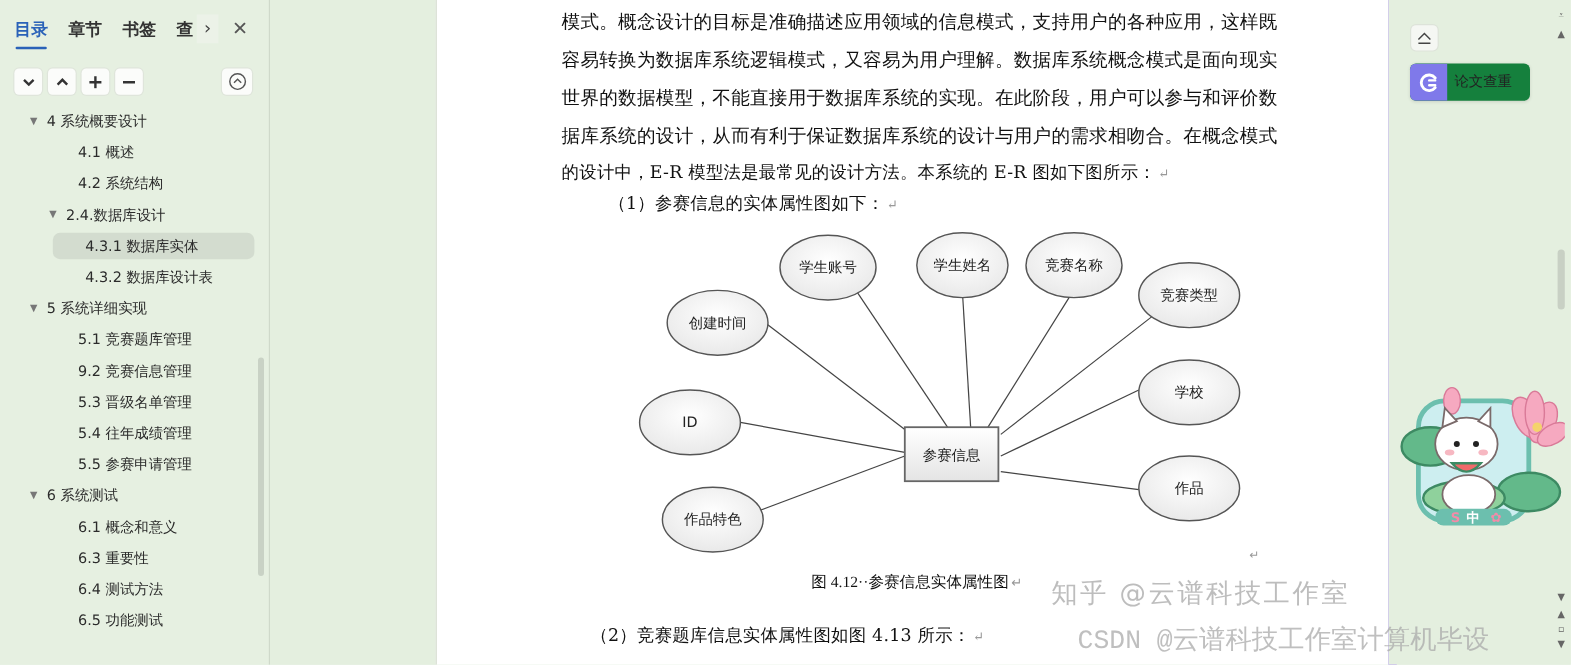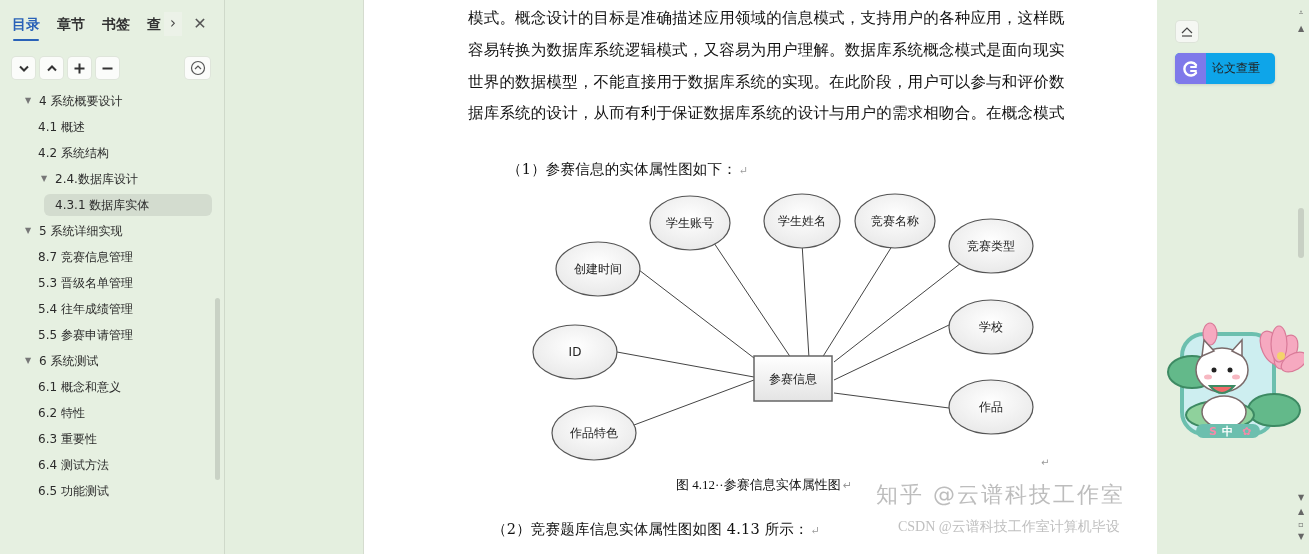--- a/index.html
+++ b/index.html
@@ -25,22 +25,22 @@
   .tool-btn {
     width: 23px; height: 22px; margin-right: 5px; background: #fbfcfa; border-radius: 4px;
     box-shadow: 0 0 0 1px #dfe5db; display: flex; align-items: center; justify-content: center;
     font-size: 15px; font-weight: bold; color: #333; cursor: pointer;
   }
   .tool-btn svg { display: block; }
   .collapse-all { position: absolute; top: 57px; left: 185px; width: 25px; height: 22px; background: #fbfcfa; border-radius: 4px; box-shadow: 0 0 0 1px #dfe5db; display: flex; align-items: center; justify-content: center; }
   .toc { position: absolute; top: 88px; left: 0; width: 214px; }
   .toc-item { position: relative; height: 26px; line-height: 26px; font-size: 12px; color: #2b2b2b; white-space: nowrap; }
   .toc-item.lvl1 { padding-left: 39px; }
-  .toc-item.lvl2 { padding-left: 38px; }
-  .toc-item.lvl3 { padding-left: 55px; }
+  .toc-item.lvl2 { padding-left: 65px; }
+  .toc-item.lvl3 { padding-left: 71px; }
   .toc-item .caret { position: absolute; top: 0; font-size: 8px; color: #777; }
   .toc-item.lvl1 .caret { left: 25px; }
   .toc-item.lvl2 .caret { left: 41px; }
   .toc-item.selected::before {
     content: ""; position: absolute; left: 44px; right: 2px; top: 2px; bottom: 2px; background: #d3dccf; border-radius: 6px; z-index: 0;
   }
   .toc-item span.t { position: relative; z-index: 1; }
   .nav-scroll { position: absolute; left: 215px; top: 298px; width: 5px; height: 182px; background: #c9d2c5; border-radius: 3px; }
 
   
@@ -50,29 +50,29 @@
     border-left: 1px solid #d5dccf; border-right: 7px solid #8b5cf6;
   }
   .para-line { position: absolute; left: 104px; font-family: "DejaVu Serif", "Liberation Serif", serif; font-size: 15.5px; color: #111; white-space: nowrap; letter-spacing: 0.2px; }
   .pmark { color: #999; font-size: 11px; margin-left: 2px; }
   .caption { position: absolute; left: 312px; top: 476px; font-family: Liberation Serif, serif; font-size: 13px; color: #111; white-space: nowrap; }
   .diagram { position: absolute; left: 165px; top: 190px; width: 520px; height: 280px; }
 
   
   .right-rail { position: absolute; left: 1157px; top: 0; width: 152px; height: 554px; background: #e4efdf; }
   .side-btn { position: absolute; left: 1176px; top: 21px; width: 22px; height: 21px; background: #f5f7f3; border-radius: 4px; box-shadow: 0 0 0 1px #dde3d9; display: flex; align-items: center; justify-content: center; }
-  .check-btn { position: absolute; left: 1175px; top: 53px; width: 100px; height: 31px; background: #0ea5e9; border-radius: 5px; box-shadow: 0 1px 3px rgba(0,0,0,0.12); display: flex; align-items: center; overflow: hidden; }
+  .check-btn { position: absolute; left: 1175px; top: 53px; width: 100px; height: 31px; background: #15803d; border-radius: 5px; box-shadow: 0 1px 3px rgba(0,0,0,0.12); display: flex; align-items: center; overflow: hidden; }
   .check-btn .ic { width: 31px; height: 31px; background: #7f79ea; display: flex; align-items: center; justify-content: center; }
   .check-btn .lb { font-size: 12px; color: #222; margin-left: 6px; }
   .vscroll { position: absolute; left: 1298px; top: 208px; width: 6px; height: 50px; background: #c8d0c4; border-radius: 3px; }
   .mini-arrows { position: absolute; left: 1296px; font-size: 8px; color: #666; width: 10px; text-align: center; line-height: 10px; }
   .sticker { position: absolute; left: 1162px; top: 320px; width: 142px; height: 122px; }
 
   .watermark1 { position: absolute; left: 876px; top: 480px; font-size: 22px; color: rgba(170,170,170,0.78); letter-spacing: 2px; white-space: nowrap; font-family: "DejaVu Sans", sans-serif; text-align: right; }
-  .watermark2 { position: absolute; left: 898px; top: 518px; font-size: 14px; color: rgba(170,170,170,0.75); white-space: nowrap; font-family: Liberation Serif, serif; }
+  .watermark2 { position: absolute; left: 898px; top: 518px; font-size: 22px; color: rgba(170,170,170,0.75); white-space: nowrap; font-family: Liberation Mono, monospace; }
 </style>
 </head>
 <body>
 
 <div class="nav-panel">
   <div class="nav-tabs">
     <span class="nav-tab active">目录</span>
     <span class="nav-tab">章节</span>
     <span class="nav-tab">书签</span>
     <span class="nav-tab">查</span>
@@ -108,42 +108,44 @@
         <path d="M5 9 L8 6 L11 9" stroke="#555" stroke-width="1.2" fill="none"></path>
       </svg>
   </div>
 
   <div class="toc">
     <div class="toc-item lvl1"><span class="caret">▼</span><span class="t">4 系统概要设计</span></div>
     <div class="toc-item lvl2"><span class="t">4.1 概述</span></div>
     <div class="toc-item lvl2"><span class="t">4.2 系统结构</span></div>
     <div class="toc-item lvl2" style="padding-left:55px"><span class="caret">▼</span><span class="t">2.4.数据库设计</span></div>
     <div class="toc-item lvl3 selected"><span class="t">4.3.1 数据库实体</span></div>
+    <div class="toc-item lvl3"><span class="t">4.3.2 数据库设计表</span></div>
     <div class="toc-item lvl1"><span class="caret">▼</span><span class="t">5 系统详细实现</span></div>
-    <div class="toc-item lvl2"><span class="t">8.7  竞赛信息管理</span></div>
+    <div class="toc-item lvl2"><span class="t">5.1  竞赛题库管理</span></div>
+    <div class="toc-item lvl2"><span class="t">9.2  竞赛信息管理</span></div>
     <div class="toc-item lvl2"><span class="t">5.3  晋级名单管理</span></div>
     <div class="toc-item lvl2"><span class="t">5.4  往年成绩管理</span></div>
     <div class="toc-item lvl2"><span class="t">5.5  参赛申请管理</span></div>
     <div class="toc-item lvl1"><span class="caret">▼</span><span class="t">6 系统测试</span></div>
     <div class="toc-item lvl2"><span class="t">6.1 概念和意义</span></div>
-    <div class="toc-item lvl2"><span class="t">6.2 特性</span></div>
     <div class="toc-item lvl2"><span class="t">6.3 重要性</span></div>
     <div class="toc-item lvl2"><span class="t">6.4 测试方法</span></div>
     <div class="toc-item lvl2"><span class="t">6.5  功能测试</span></div>
   </div>
   <div class="nav-scroll"></div>
 </div>
 
 <div class="doc-gutter"></div>
 
 <div class="page">
   <div class="para-line" style="top:8px">模式。概念设计的目标是准确描述应用领域的信息模式，支持用户的各种应用，这样既</div>
   <div class="para-line" style="top:40px">容易转换为数据库系统逻辑模式，又容易为用户理解。数据库系统概念模式是面向现实</div>
   <div class="para-line" style="top:103px">据库系统的设计，从而有利于保证数据库系统的设计与用户的需求相吻合。在概念模式</div>
   <div class="para-line" style="top:72px">世界的数据模型，不能直接用于数据库系统的实现。在此阶段，用户可以参与和评价数</div>
+  <div class="para-line" style="top:134px; font-size:14.5px"><span>的设计中，E-R 模型法是最常见的设计方法。本系统的 E-R 图如下图所示：</span><span class="pmark">↵</span></div>
   <div class="para-line" style="top:160px; left:143px; font-size:14.5px"><span>（1）参赛信息的实体属性图如下：</span><span class="pmark">↵</span></div>
 
   <svg class="diagram" viewBox="0 0 520 280" width="520" height="280">
     <defs>
       <radialGradient id="eg" cx="50%" cy="40%" r="60%">
         <stop offset="0%" stop-color="#ffffff"></stop>
         <stop offset="100%" stop-color="#e9e9e9"></stop>
       </radialGradient>
       <linearGradient id="rg" x1="0" y1="0" x2="0" y2="1">
         <stop offset="0%" stop-color="#ffffff"></stop>

